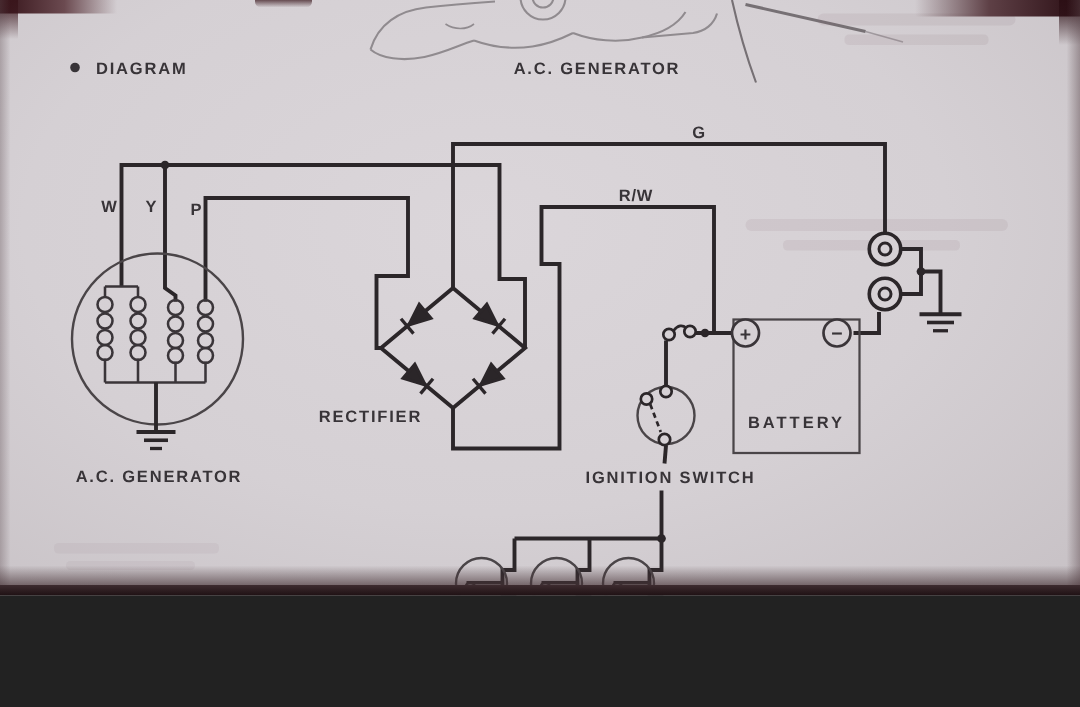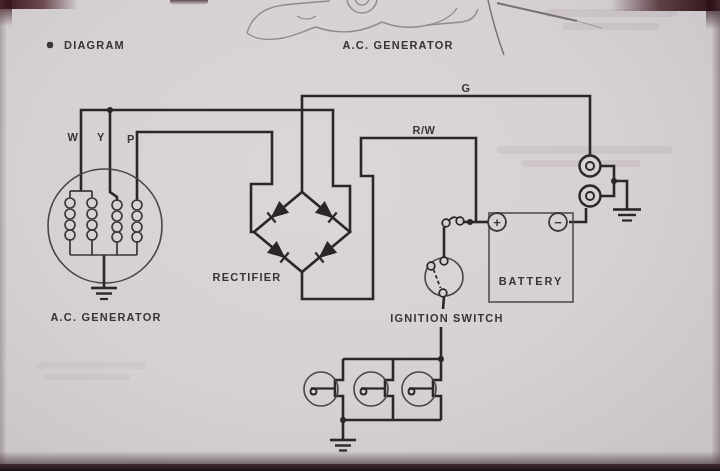--- a/index.html
+++ b/index.html
@@ -1,17 +1,17 @@
 <!DOCTYPE html>
 <html><head>
 <meta charset="utf-8">
 <style>
   html,body{margin:0;padding:0;background:#222;}
   .stage{
-    position:relative;width:720px;height:471px;overflow:hidden;
+    position:relative;width:720px;height:397px;overflow:hidden;
     background:
       radial-gradient(ellipse at 45% 38%, #dbd6da 0%, #d5d0d4 55%, #c7c1c5 100%);
     font-family:"Liberation Sans", sans-serif;
   }
   .stage svg{position:absolute;left:0;top:0;}
   
   .edge{position:absolute;pointer-events:none;}
   .edge.tl1{left:0;top:0;width:78px;height:9px;background:linear-gradient(to right,#351319,#6b4a50 55%,rgba(107,74,80,0));}
   .edge.tl2{left:0;top:0;width:12px;height:26px;background:linear-gradient(to bottom,#3a161c,rgba(58,22,28,0));}
   .edge.tm{left:170px;top:0;width:38px;height:5px;background:linear-gradient(to bottom,#4a2a30,rgba(74,42,48,0));border-radius:0 0 4px 4px;opacity:.8;}

